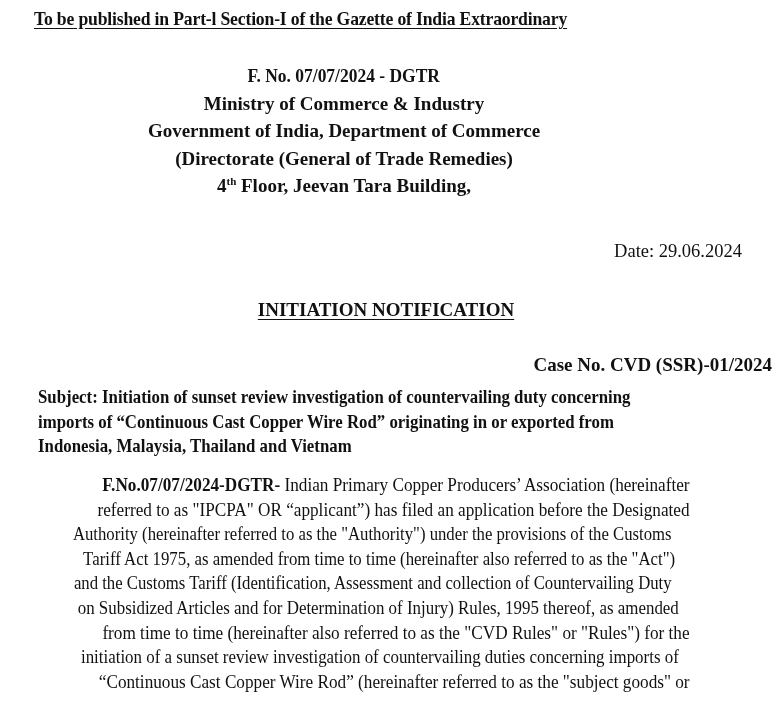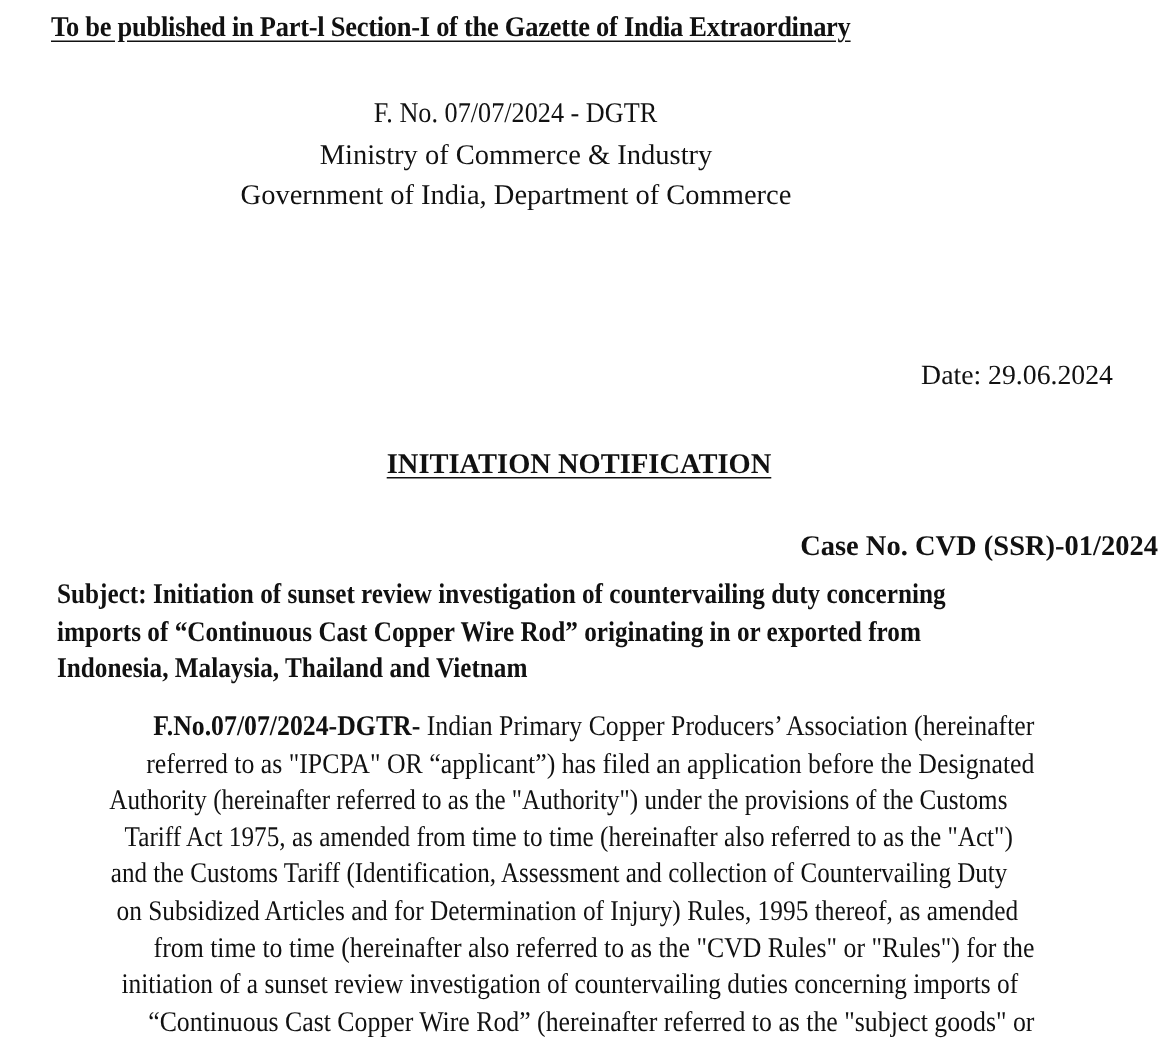--- a/index.html
+++ b/index.html
@@ -33,21 +33,21 @@
       transform: scaleX(0.93);
       transform-origin: left top;
       white-space: nowrap;
     }
     .header-block {
       position: absolute;
       left: 0;
       width: 688px;
       top: 62px;
       text-align: center;
-      font-weight: normal;
+      font-weight: bold;
       font-size: 19px;
       line-height: 27.5px;
     }
     .header-block .line { white-space: nowrap; }
     .header-block .fno {
       transform: scaleX(0.92);
       display: inline-block;
     }
     .header-block sup {
       font-size: 11px;
@@ -118,20 +118,22 @@
 <body>
 
 <div class="page">
 
   <div class="gazette">To be published in Part-l Section-I of the Gazette of India Extraordinary</div>
 
   <div class="header-block">
     <div class="line"><span class="fno">F. No. 07/07/2024 - DGTR</span></div>
     <div class="line">Ministry of Commerce &amp; Industry</div>
     <div class="line">Government of India, Department of Commerce</div>
+    <div class="line">(Directorate (General of Trade Remedies)</div>
+    <div class="line"><span>4</span><sup>th</sup><span> Floor, Jeevan Tara Building,</span></div>
   </div>
 
   <div class="date">Date: 29.06.2024</div>
 
   <div class="title"><span>INITIATION NOTIFICATION</span></div>
 
   <div class="case">Case No. CVD (SSR)-01/2024</div>
 
   <div class="subject">
     <span class="sline">Subject: Initiation of sunset review investigation of countervailing duty concerning</span>

